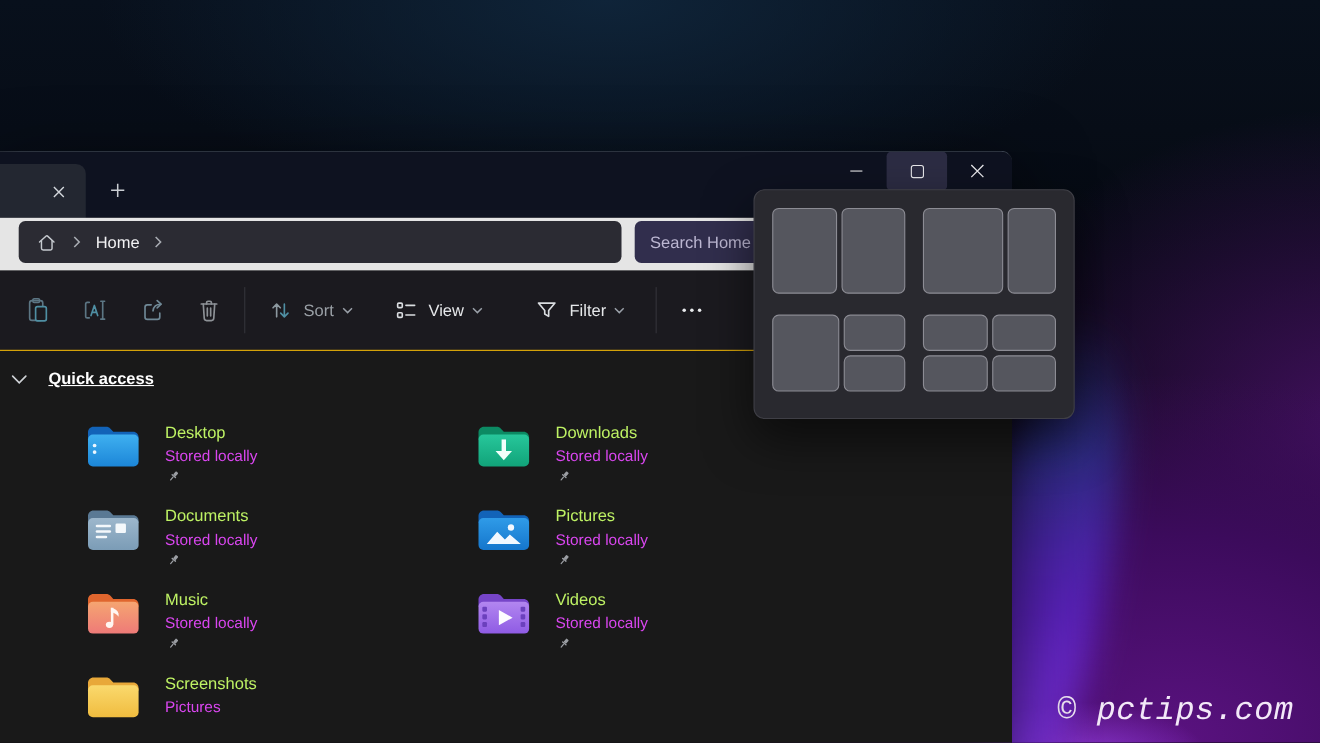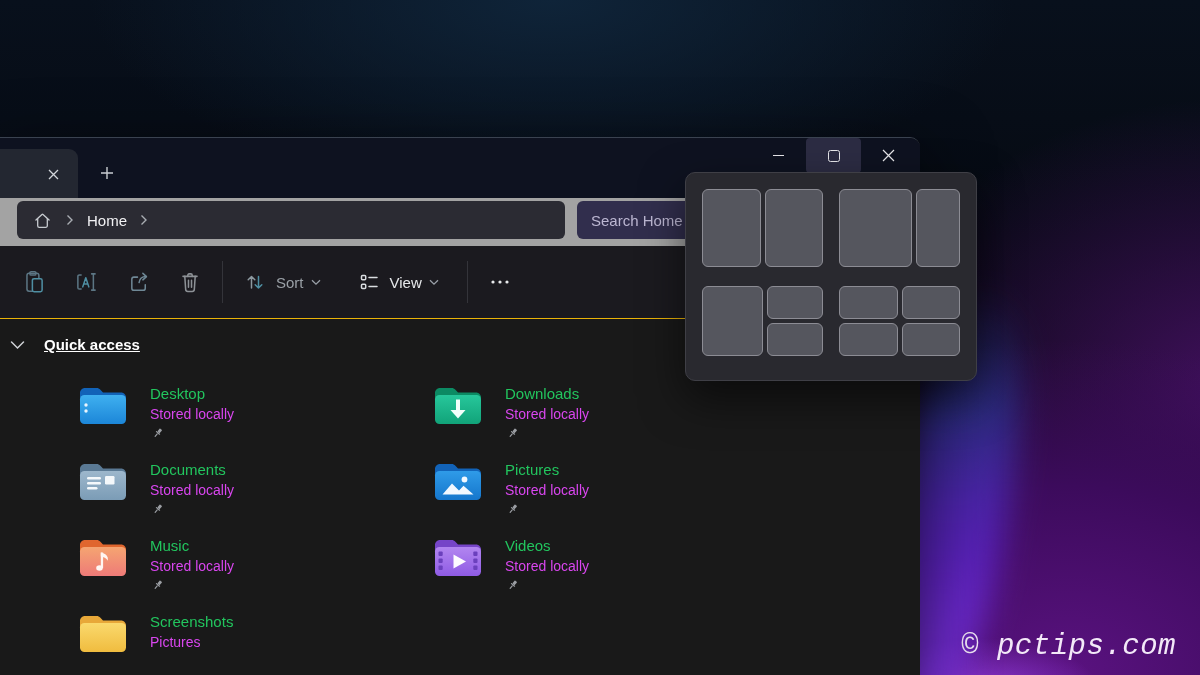--- a/index.html
+++ b/index.html
@@ -47,21 +47,21 @@
     display:flex;align-items:center;justify-content:center;
   }
   
   .caption{position:absolute;top:0;right:4px;height:35px;display:flex;}
   .cap-btn{width:55px;height:35px;display:flex;align-items:center;justify-content:center;}
   .cap-btn.hovered{background:#2c2c43;border-radius:4px;}
   .cap-glyph-min{width:11px;height:1.4px;background:#e7e7ea;}
   .cap-glyph-max{width:10px;height:10px;border:1.4px solid #e7e7ea;border-radius:2.5px;}
 
   
-  .addrrow{position:absolute;left:0;top:60px;width:100%;height:48px;background:#a3a3a3;}
+  .addrrow{position:absolute;left:0;top:60px;width:100%;height:48px;background:#e5e5e5;}
   .addrfield{
     position:absolute;left:17px;top:3px;width:548px;height:38px;background:#2b2b33;
     border-radius:6px;display:flex;align-items:center;color:#f1f1f3;
   }
   .crumb-home{margin-left:15px;display:flex;align-items:center;}
   .crumb-chev{margin:0 13px;display:flex;align-items:center;}
   .crumb-label{font-size:15px;color:#f2f2f4;}
   .searchfield{
     position:absolute;left:577px;top:3px;width:330px;height:38px;background:#312e4d;
     border-radius:6px;border:none;outline:none;color:#bcb7d2;font-size:15px;padding:0 14px;
@@ -86,21 +86,21 @@
   .content{position:absolute;left:0;top:181px;width:100%;height:379px;background:#191919;}
   .qa-header{position:absolute;left:10px;top:17px;display:flex;align-items:center;}
   .qa-title{margin-left:19px;font-size:15px;font-weight:bold;color:#ffffff;text-decoration:underline;}
   .grid{
     position:absolute;left:78px;top:64px;display:grid;
     grid-template-columns:355px 355px;grid-auto-rows:76px;
   }
   .item{display:flex;align-items:flex-start;}
   .ficon{width:52px;height:44px;margin-top:2px;flex:0 0 auto;}
   .meta{margin-left:20px;}
-  .t{font-size:15px;color:#22c55e;line-height:19px;margin-top:1px;}
+  .t{font-size:15px;color:#bef264;line-height:19px;margin-top:1px;}
   .s{font-size:14px;color:#d946ef;line-height:18px;margin-top:2px;}
   .pin{display:inline-block;margin-top:4px;margin-left:1px;}
 
   
   .snapfly{
     position:absolute;left:685px;top:172px;width:292px;height:209px;z-index:3;
     background:#29292f;border:1px solid #3f3f46;border-radius:10px;box-sizing:border-box;
     box-shadow:0 18px 44px rgba(0,0,0,.55);
     display:grid;grid-template-columns:121px 121px;column-gap:16px;row-gap:19px;
     padding:16px 15px;justify-content:center;align-content:start;
@@ -221,20 +221,29 @@
       <svg width="24" height="24" viewBox="0 0 24 24" fill="none" stroke="#dadde0" stroke-width="1.5" stroke-linecap="round">
         <rect x="4.5" y="5.5" width="4.2" height="4.2" rx="1"></rect>
         <rect x="4.5" y="14.3" width="4.2" height="4.2" rx="1"></rect>
         <path d="M12 7.6 H20 M12 16.4 H20"></path>
       </svg>
       <span class="tlabel lit">View</span>
       <svg width="10" height="7" viewBox="0 0 10 7" fill="none" stroke="#9aa0a8" stroke-width="1.3">
           <path d="M1 1.2 L5 5.2 L9 1.2"></path>
         </svg>
     </div>
+    <div class="tbtn" style="margin-left:26px;">
+      <svg width="24" height="24" viewBox="0 0 24 24" fill="none" stroke="#dadde0" stroke-width="1.5" stroke-linejoin="round">
+        <path d="M4.5 5.5 H19.5 L13.8 12.2 V17.6 L10.2 15.4 V12.2 Z"></path>
+      </svg>
+      <span class="tlabel lit">Filter</span>
+      <svg width="10" height="7" viewBox="0 0 10 7" fill="none" stroke="#9aa0a8" stroke-width="1.3">
+          <path d="M1 1.2 L5 5.2 L9 1.2"></path>
+        </svg>
+    </div>
     <div class="tsep" style="margin-left:18px;"></div>
     <div class="tbtn">
       <svg width="24" height="24" viewBox="0 0 24 24" fill="#e8eaec">
         <circle cx="5" cy="12" r="1.6"></circle>
           <circle cx="12" cy="12" r="1.6"></circle>
           <circle cx="19" cy="12" r="1.6"></circle>
       </svg>
     </div>
   </div>
 

